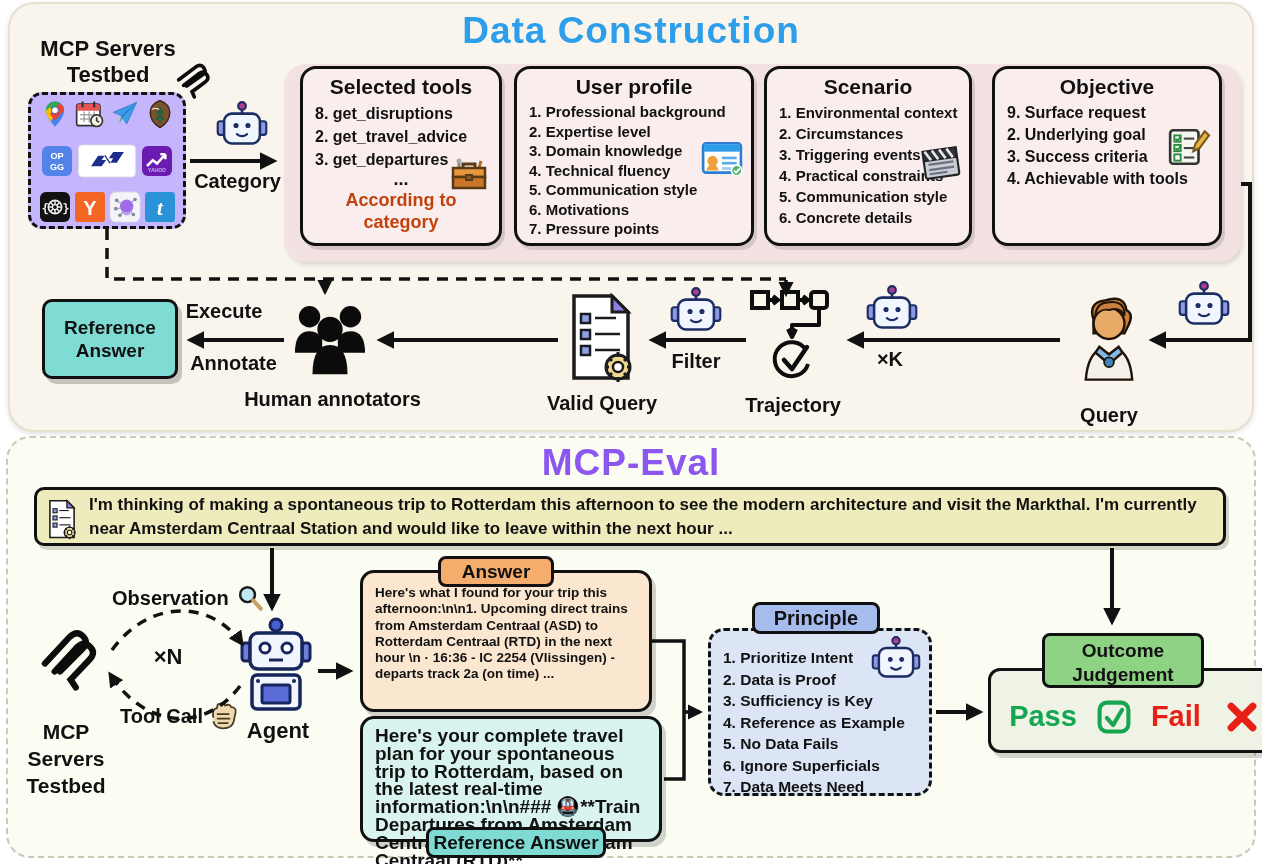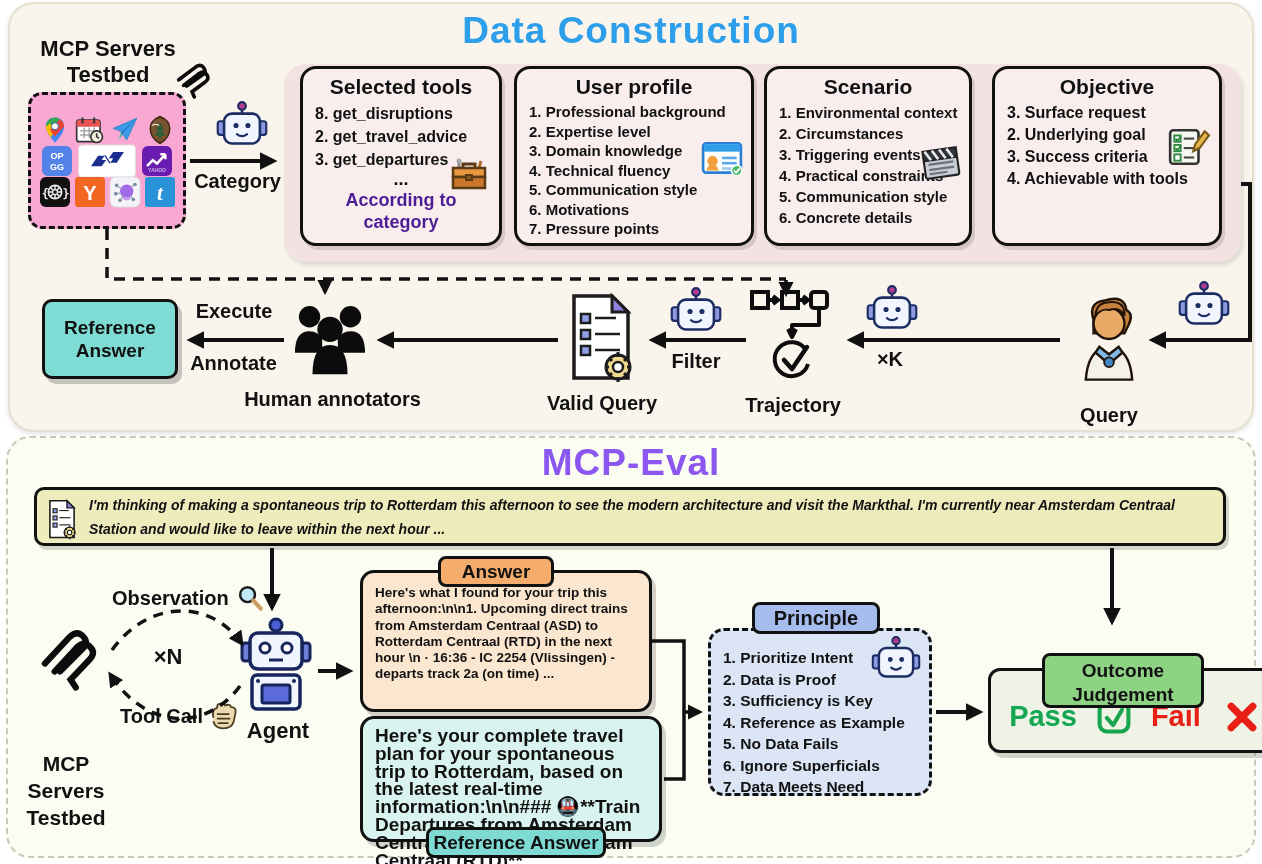--- a/index.html
+++ b/index.html
@@ -15,21 +15,21 @@
   .wires { position:absolute; left:0; top:0; z-index:3; pointer-events:none; }
 
   .big-title { position:absolute; width:100%; text-align:center; font-size:37px; font-weight:800; letter-spacing:1px; }
   .t-blue   { top:10px;  color:#2d9ee9; }
   .t-purple { top:442px; color:#8b57f0; }
 
   
   .testbed-label { position:absolute; left:18px; top:36px; width:180px; text-align:center; font-size:22px; font-weight:800; line-height:26px; }
   .clip-top { position:absolute; left:172px; top:58px; width:40px; height:44px; transform:rotate(10deg); }
   .testbed-box { position:absolute; left:28px; top:92px; width:158px; height:137px; border:3.5px dashed #111; border-radius:14px;
-    background:#f9a8d4; display:flex; flex-direction:column; justify-content:center; align-items:center; padding:4px 6px; }
+    background:#c4b5fd; display:flex; flex-direction:column; justify-content:space-between; align-items:center; padding:4px 6px; }
   .app-row { display:flex; gap:5px; align-items:center; justify-content:center; }
   .app { width:30px; height:30px; display:block; }
   .app-wide { width:60px; height:32px; display:block; }
 
   .category-label { position:absolute; left:180px; top:170px; width:115px; text-align:center; font-size:20px; font-weight:800; }
 
   
   .pink-panel { position:absolute; left:284px; top:64px; width:957px; height:198px; background:#f3e2e2; border-radius:22px; box-shadow:2px 3px 4px rgba(0,0,0,.12); }
   .card { position:absolute; top:66px; height:180px; background:#f9eded; border:3.5px solid #111; border-radius:16px; padding:6px 12px; box-shadow:3px 4px 0 rgba(90,70,70,.18); }
   .card h2 { text-align:center; font-size:21px; font-weight:800; margin-bottom:3px; }
@@ -37,32 +37,32 @@
   .card li { white-space:nowrap; }
   .card-st { left:300px;  width:202px; }
   .card-up { left:514px;  width:240px; }
   .card-sc { left:764px;  width:208px; }
   .card-ob { left:992px;  width:230px; }
   .card-st li { font-size:16px; line-height:23px; }
   .card-up li { font-size:15px; line-height:19.5px; }
   .card-sc li { font-size:15px; line-height:21px; }
   .card-ob li { font-size:16px; line-height:22px; white-space:normal; }
   .ellipsis { text-align:center; font-size:18px; line-height:16px; }
-  .red-note { color:#4c1d95; text-align:center; font-size:18px; font-weight:800; line-height:22px; width:150px; margin:2px auto 0; }
+  .red-note { color:#c2410c; text-align:center; font-size:18px; font-weight:800; line-height:22px; width:150px; margin:2px auto 0; }
   .corner-ic { position:absolute; }
   .ic-toolbox { right:10px; top:88px;  width:40px; height:36px; }
   .ic-idcard  { right:8px;  top:72px;  width:42px; height:36px; }
   .ic-clapper { right:6px;  top:76px;  width:42px; height:36px; }
   .ic-memo    { right:10px; top:58px;  width:42px; height:40px; }
 
   
   .ref-ans-box { position:absolute; left:42px; top:299px; width:136px; height:80px; background:#7fdcd4; border:3.5px solid #111; border-radius:10px;
     display:flex; align-items:center; justify-content:center; text-align:center; font-size:19px; font-weight:800; line-height:23px; padding:0 18px; box-shadow:4px 5px 0 rgba(80,80,80,.3); }
   .flow-label { position:absolute; text-align:center; font-size:20px; font-weight:800; }
-  .lb-execute   { left:184px; top:300px; width:100px; }
+  .lb-execute   { left:174px; top:300px; width:100px; }
   .lb-annotate  { left:176px; top:352px; width:115px; }
   .lb-annotators{ left:240px; top:388px; width:185px; }
   .lb-validq    { left:532px; top:392px; width:140px; }
   .lb-filter    { left:650px; top:350px; width:92px; }
   .lb-traj      { left:720px; top:394px; width:146px; }
   .lb-xk        { left:860px; top:348px; width:60px; }
   .lb-query     { left:1074px; top:392px; width:70px;margin-top:12px; }
 
   .ic-abs { position:absolute; display:block; }
   .ic-people    { left:293px;  top:300px; width:74px;  height:86px; }
@@ -71,37 +71,37 @@
   .ic-robot-flt { left:670px;  top:286px; width:52px;  height:46px; }
   .ic-robot-xk  { left:866px;  top:284px; width:52px;  height:46px; }
   .ic-robot-rt  { left:1178px; top:280px; width:52px;  height:46px; }
   .ic-traj      { left:750px;  top:288px; width:84px;  height:98px; }
   .ic-person    { left:1080px; top:294px; width:58px;  height:90px; }
 
   
   .query-box { position:absolute; left:34px; top:487px; width:1192px; height:59px; background:#eeecbc; border:3px solid #111; border-radius:10px;
     box-shadow:3px 4px 0 rgba(90,90,70,.25); display:flex; align-items:center; }
   .ic-qdoc { position:absolute; left:9px; top:8px; width:32px; height:43px; }
-  .query-text { margin-left:52px; margin-right:14px; font-size:14px; font-weight:700; line-height:24px;font-style:italic; }
+  .query-text { margin-left:52px; margin-right:14px; font-size:17px; font-weight:700; line-height:24px; }
 
   .lb-observation { position:absolute; left:112px; top:584px; display:flex; gap:7px; align-items:center; font-size:20px; font-weight:800; }
   .ic-mag { width:28px; height:28px; display:block; }
   .lb-xn { position:absolute; left:140px; top:644px; width:56px; text-align:center; font-size:22px; font-weight:800; }
   .lb-toolcall { position:absolute; left:120px; top:700px; display:flex; gap:5px; align-items:center; font-size:20px; font-weight:800; }
   .ic-hand { width:32px; height:32px; display:block; }
   .ic-mcp { position:absolute; left:36px; top:620px; width:62px; height:80px; }
-  .lb-mcpstack { position:absolute; left:12px; top:718px; width:108px; text-align:center; font-size:21px; font-weight:800; line-height:27px;margin-top:32px; }
+  .lb-mcpstack { position:absolute; left:12px; top:718px; width:108px; text-align:center; font-size:21px; font-weight:800; line-height:27px; }
   .ic-agent { position:absolute; left:240px; top:616px; width:72px; height:98px; }
   .lb-agent { position:absolute; left:237px; top:718px; width:82px; text-align:center; font-size:22px; font-weight:800; }
 
   .tab { position:absolute; border:3px solid #111; border-radius:8px; text-align:center; font-weight:800; z-index:4; }
   .tab-answer { left:438px; top:556px; width:116px; height:31px; background:#f4ad6d; font-size:19px; line-height:25px; }
   .tab-refans { left:426px; top:827px; width:180px; height:31px; background:#7edad2; font-size:19px; line-height:25px; }
   .tab-principle { left:752px; top:602px; width:128px; height:32px; background:#a6bcec; font-size:20px; line-height:26px; }
-  .tab-outcome { left:1042px; top:633px; width:162px; height:55px; background:#8ed284; font-size:19px; line-height:24px; padding-top:3px;margin-top:20px; }
+  .tab-outcome { left:1042px; top:633px; width:162px; height:55px; background:#8ed284; font-size:19px; line-height:24px; padding-top:3px; }
 
   .answer-box { position:absolute; left:360px; top:570px; width:292px; height:142px; background:#fbe6d0; border:3.5px solid #111; border-radius:14px;
     padding:12px 12px 6px; box-shadow:4px 5px 0 rgba(90,80,70,.25); z-index:2; }
   .answer-box .body-text { font-size:13.5px; line-height:16.3px; font-weight:700; }
   .refans-box { position:absolute; left:360px; top:716px; width:302px; height:126px; background:#d9f3ee; border:3.5px solid #111; border-radius:14px;
     padding:8px 12px; box-shadow:4px 5px 0 rgba(70,90,85,.25); z-index:2; }
   .refans-box .body-text { font-size:19px; line-height:17.8px; font-weight:700; }
 
   .principle-box { position:absolute; left:708px; top:628px; width:224px; height:168px; background:#dce5f6; border:3.5px dashed #111; border-radius:16px;
     padding:16px 16px 0 12px; z-index:2; }
@@ -371,21 +371,21 @@
             <line x1="7" y1="22" x2="31" y2="22" stroke="#6a717d" stroke-width="2"></line>
             <line x1="7" y1="26" x2="24" y2="26" stroke="#6a717d" stroke-width="2"></line>
           </g>
         </svg>
       </span>
   </div>
 
   <div class="card card-ob">
     <h2>Objective</h2>
     <ul>
-        <li>3. Surface request</li>
+        <li>9. Surface request</li>
         <li>2. Underlying goal</li>
         <li>3. Success criteria</li>
         <li>4. Achievable with tools</li>
       </ul>
     <span class="corner-ic ic-memo">
         <svg viewBox="0 0 40 38">
           <rect x="3" y="3" width="27" height="32" rx="3" fill="#f6f6f0" stroke="#333" stroke-width="2.5"></rect>
           <rect x="7" y="8" width="6" height="6" fill="#fff" stroke="#2c8a3e" stroke-width="1.8"></rect>
           <path d="M8 11 l2 2 l3 -4" stroke="#2c8a3e" stroke-width="1.8" fill="none"></path>
           <line x1="16" y1="11" x2="26" y2="11" stroke="#444" stroke-width="2"></line>

